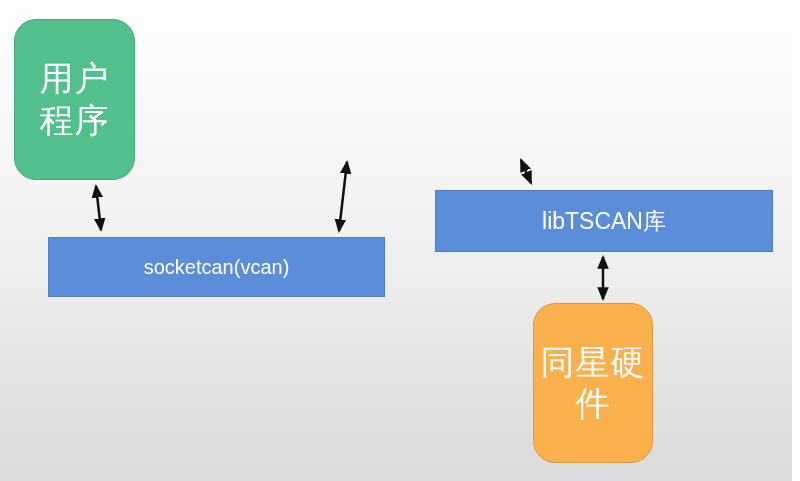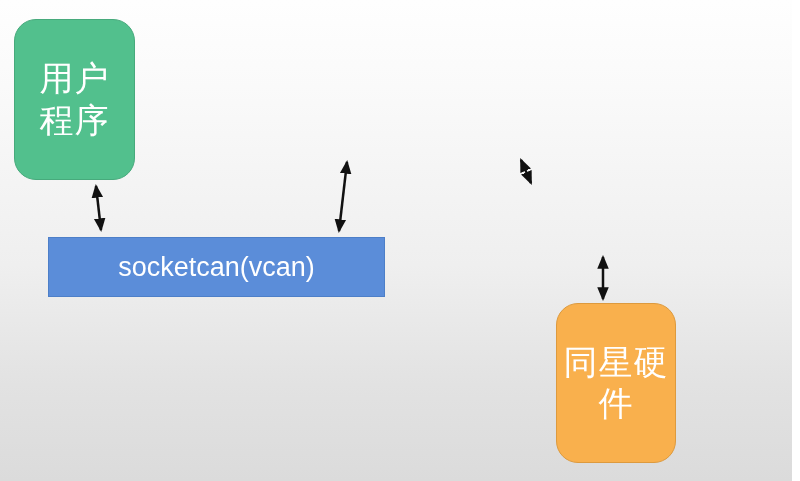--- a/index.html
+++ b/index.html
@@ -29,35 +29,35 @@
     font-size: 34px;
     line-height: 1.22;
     letter-spacing: 1px;
   }
   .node-user-program {
     left: 14px; top: 19px; width: 121px; height: 161px;
     background: #52c08d;
     border: 1px solid #47aa7c;
   }
   .node-hardware {
-    left: 556px; top: 303px; width: 120px; height: 160px;
+    left: 533px; top: 303px; width: 120px; height: 160px;
     background: #f9b04d;
     border: 1px solid #dd9a3e;
   }
   .node-rect {
     background: #5b8dd9;
     border: 1px solid #4d7fc8;
   }
   .node-gateway {
     left: 245px; top: 89px; width: 337px; height: 64px;
     font-size: 21px;
   }
   .node-socketcan {
     left: 48px; top: 237px; width: 337px; height: 60px;
-    font-size: 27px;
+    font-size: 20px;
   }
   .node-libtscan {
     left: 435px; top: 190px; width: 338px; height: 62px;
     font-size: 23px;
   }
   .edges-overlay {
     position: absolute;
     left: 0; top: 0;
     width: 800px; height: 481px;
     pointer-events: none;
@@ -67,20 +67,21 @@
 <body>
 
 <div class="canvas">
 
   <div class="node node-rounded node-user-program">用户
 程序</div>
 
 
   <div class="node node-rect node-socketcan">socketcan(vcan)</div>
 
+  <div class="node node-rect node-libtscan">libTSCAN库</div>
 
   <div class="node node-rounded node-hardware">同星硬件</div>
 
   <svg class="edges-overlay" width="800" height="481" viewBox="0 0 800 481" xmlns="http://www.w3.org/2000/svg">
     <defs>
       <marker id="ah" viewBox="0 0 10 10" refX="8.5" refY="5" markerWidth="5.5" markerHeight="5.5" orient="auto-start-reverse">
         <path d="M0,0.8 L10,5 L0,9.2 z" fill="#111111"></path>
       </marker>
     </defs>
     <line x1="96" y1="186" x2="101" y2="230" stroke="#111111" stroke-width="2.5" marker-start="url(#ah)" marker-end="url(#ah)"></line>

